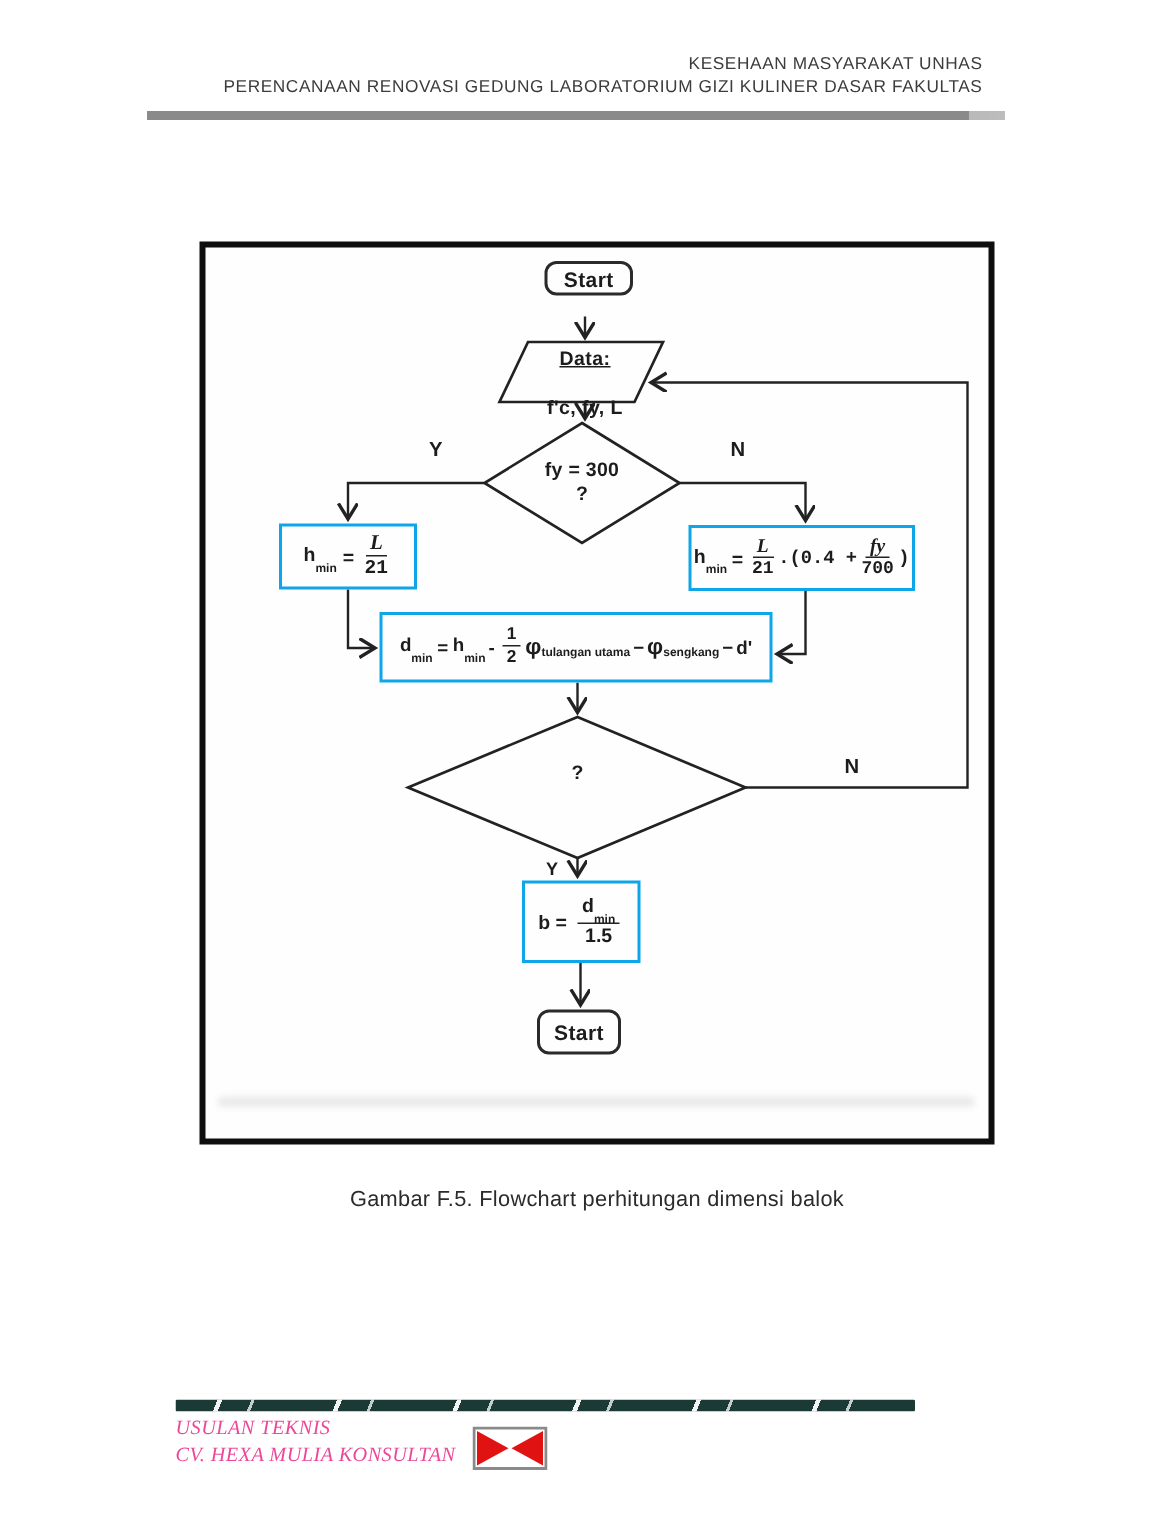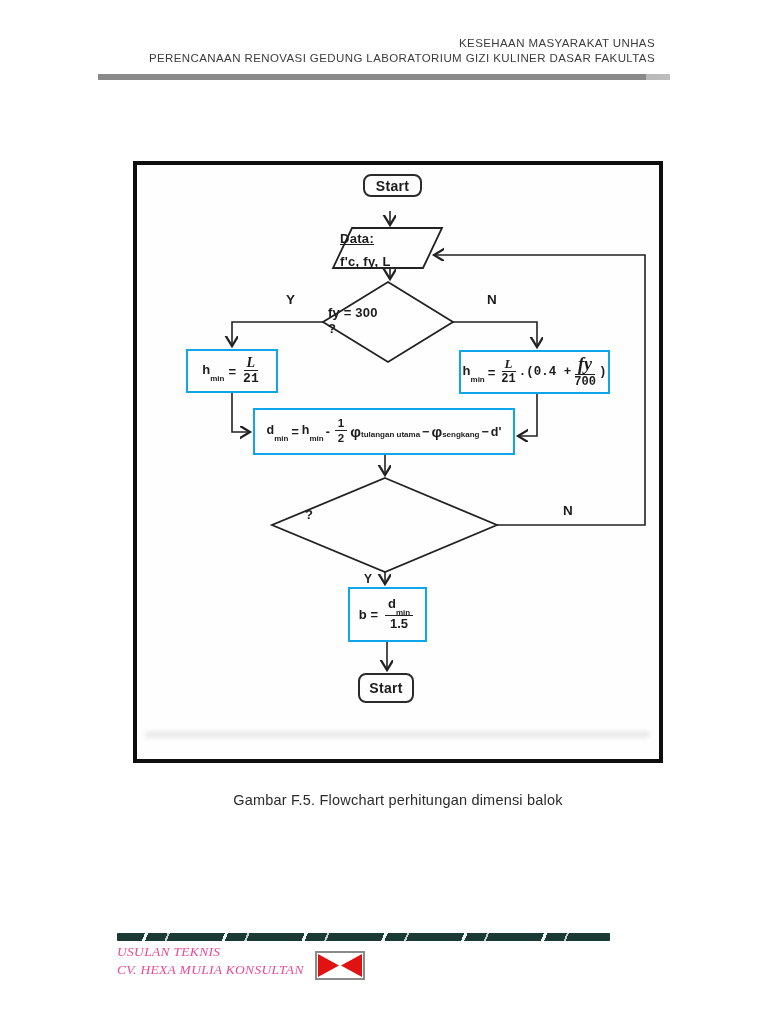--- a/index.html
+++ b/index.html
@@ -40,24 +40,24 @@
     position:absolute; box-sizing:border-box; background:#fefefe;
     display:flex; align-items:center; justify-content:center;
     color:#1c1c1c;
   }
   .terminal{
     border:2px solid #2a2a2a; border-radius:8px;
     font-size:14px; font-weight:600; letter-spacing:.3px;
   }
   .procbox{ border:2px solid #0ea5e9; font-weight:700; font-size:13px; }
 
-  .freefloat{ position:absolute; background:transparent; text-align:left; color:#1c1c1c; }
+  .freefloat{ position:absolute; background:transparent; text-align:center; color:#1c1c1c; }
 
   .datatitle{ font-size:13px; font-weight:700; text-decoration:underline; letter-spacing:.3px;}
-  .datavals{ font-size:13px; font-weight:700; letter-spacing:.3px; margin-top:8px;}
+  .datavals{ font-size:13px; font-weight:700; letter-spacing:.3px; margin-top:18px;}
 
   .dec-text{ font-size:13px; font-weight:700; line-height:16px; letter-spacing:.2px;}
 
   .branch-label{ font-size:13.5px; font-weight:700; color:#1c1c1c;}
 
   sub.s{ font-size:8px; font-weight:700; position:relative; top:3px; letter-spacing:0;}
   .frac{ display:inline-flex; flex-direction:column; align-items:center; vertical-align:middle; margin:0 3px;}
   .frac .num{ border-bottom:1.4px solid #222; padding:0 3px; line-height:1.12;}
   .frac .den{ line-height:1.15; padding-top:1px;}
   .serif{ font-family:Liberation Mono, monospace; font-weight:600;}
@@ -161,21 +161,21 @@
 
 <div class="node procbox abs" style="left:459px;top:350px;width:151px;height:44px;">
   <span><span>h</span><sub class="s">min</sub></span>
   <span style="margin:0 3px;">=</span>
   <span class="frac">
     <span class="num serif-it" style="font-size:13px;">L</span>
     <span class="den serif" style="font-size:12px;">21</span>
   </span>
   <span class="serif" style="font-size:12.5px;">.(0.4 +</span>
   <span class="frac">
-    <span class="num serif-it" style="font-size:18px;">fy</span>
+    <span class="num serif-it" style="font-size:13px;">fy</span>
     <span class="den serif" style="font-size:12px;">700</span>
   </span>
   <span class="serif" style="font-size:12.5px;">)</span>
 </div>
 
 <div class="node procbox abs" style="left:253px;top:408px;width:262px;height:47px;font-size:12.5px;">
   <span><span>d</span><sub class="s">min</sub></span>
   <span style="margin:0 3px;">=</span>
   <span><span>h</span><sub class="s">min</sub></span>
   <span style="margin:0 2px;">-</span>

